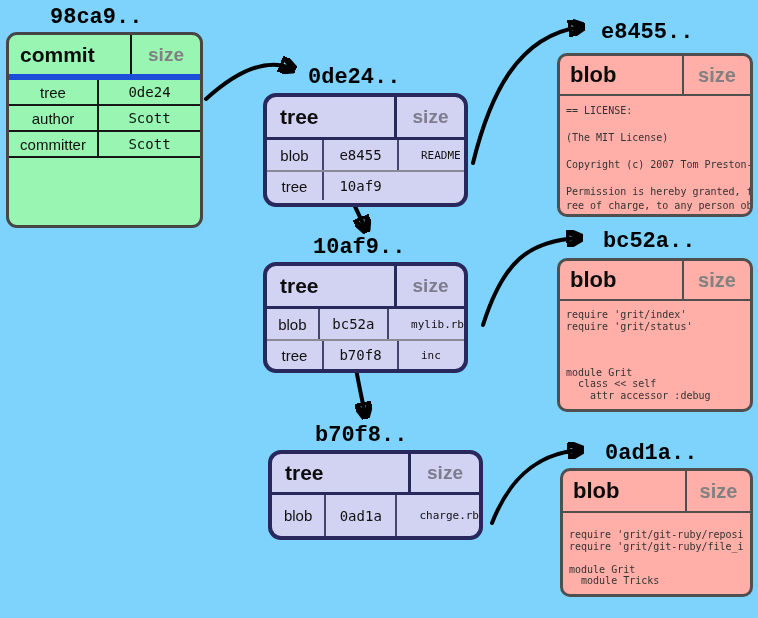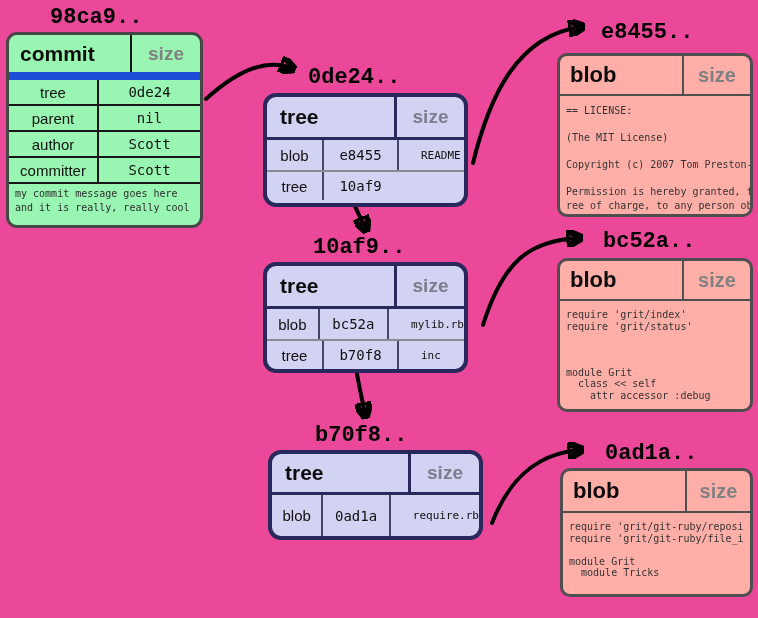--- a/index.html
+++ b/index.html
@@ -1,17 +1,17 @@
 <!DOCTYPE html>
 <html><head>
 <meta charset="utf-8">
 <style>
   html,body { margin:0; padding:0; background:#ffffff; }
   .canvas {
-    position:relative; width:758px; height:618px; background:#ec4899;
+    position:relative; width:758px; height:618px; background:#7dd3fc;
     font-family:"Liberation Sans", sans-serif; overflow:hidden;
   }
 
   
   .hash-label {
     position:absolute; font-family:"Liberation Mono", monospace;
     font-weight:bold; font-size:22px; line-height:22px; color:#000;
     white-space:nowrap;
   }
   .l-98ca9 { left:50px;  top:7px;  }
@@ -32,21 +32,21 @@
   .size-cell {
     flex:1; display:flex; align-items:center; justify-content:center;
     box-sizing:border-box; color:#818181; font-weight:bold;
   }
 
   
   .commit-box {
     left:6px; top:32px; width:197px; height:196px;
     background:#99f5b2; border:3px solid #464646; border-radius:11px;
   }
-  .commit-box .obj-header { height:45px; border-bottom:8px solid #1d4ed8; }
+  .commit-box .obj-header { height:45px; border-bottom:6px solid #1d4ed8; }
   .commit-box .type-cell { width:121px; padding-left:11px; font-size:21px; }
   .commit-box .size-cell { border-left:2px solid #161616; font-size:19px; }
   .crow { display:flex; height:26px; border-bottom:2px solid #161616; box-sizing:border-box; }
   .crow-label {
     width:88px; display:flex; align-items:center; justify-content:center;
     font-size:15px; color:#111;
   }
   .crow-value {
     flex:1; display:flex; align-items:center; justify-content:center;
     border-left:2px solid #161616; box-sizing:border-box;
@@ -101,21 +101,21 @@
   .blob-box .obj-header { height:40px; border-bottom:2px solid #4f4f4f; }
   .b3 .obj-header { height:42px; }
   .blob-box .type-cell { width:122px; padding-left:10px; font-size:22px; }
   .blob-box .size-cell { border-left:2px solid #4f4f4f; font-size:20px; }
   .blob-content {
     padding:8px 6px 0 6px; white-space:pre; overflow:hidden;
     font-family:"DejaVu Sans Mono", monospace; font-size:10px; color:#333;
   }
   .b1 .blob-content { line-height:13.5px; }
   .b2 .blob-content { line-height:11.5px; }
-  .b3 .blob-content { line-height:11.5px; }
+  .b3 .blob-content { line-height:11.5px;margin-top:8px; }
 
   
   .arrows { position:absolute; left:0; top:0; width:758px; height:618px; pointer-events:none; }
   .arrows path { stroke:#000; stroke-width:4; fill:none; stroke-linecap:round; }
 </style>
 </head>
 <body>
 
 <div class="canvas">
 
@@ -144,33 +144,27 @@
   <div class="obj commit-box">
     <div class="obj-header">
       <div class="type-cell">commit</div>
       <div class="size-cell">size</div>
     </div>
     <div class="crow">
       <div class="crow-label">tree</div>
       <div class="crow-value">0de24</div>
     </div>
     <div class="crow">
-      <div class="crow-label">parent</div>
-      <div class="crow-value">nil</div>
-    </div>
-    <div class="crow">
       <div class="crow-label">author</div>
       <div class="crow-value">Scott</div>
     </div>
     <div class="crow">
       <div class="crow-label">committer</div>
       <div class="crow-value">Scott</div>
     </div>
-    <div class="commit-msg">my commit message goes here
-and it is really, really cool</div>
   </div>
 
   <div class="obj tree-box t1">
     <div class="obj-header">
       <div class="type-cell">tree</div>
       <div class="size-cell">size</div>
     </div>
     <div class="trow">
       <div class="tc-type">blob</div>
       <div class="tc-hash">e8455</div>
@@ -200,21 +194,21 @@
   </div>
 
   <div class="obj tree-box t3">
     <div class="obj-header">
       <div class="type-cell">tree</div>
       <div class="size-cell">size</div>
     </div>
     <div class="trow">
       <div class="tc-type">blob</div>
       <div class="tc-hash">0ad1a</div>
-      <div class="tc-name">require.rb</div>
+      <div class="tc-name">charge.rb</div>
     </div>
   </div>
 
   <div class="obj blob-box b1">
     <div class="obj-header">
       <div class="type-cell">blob</div>
       <div class="size-cell">size</div>
     </div>
     <div class="blob-content">== LICENSE:
 

